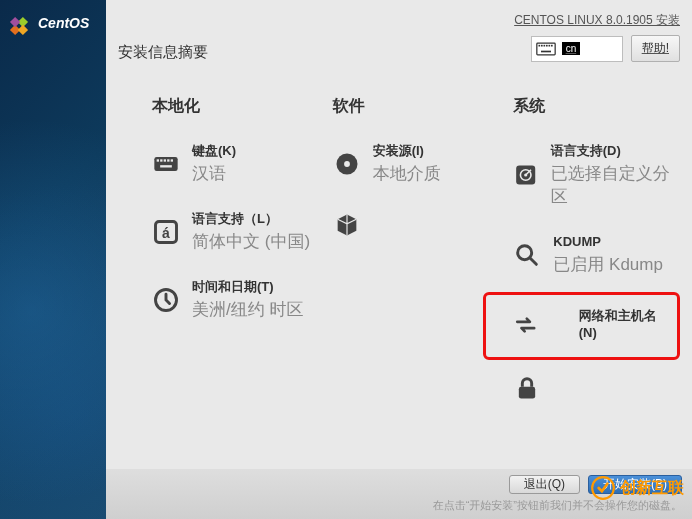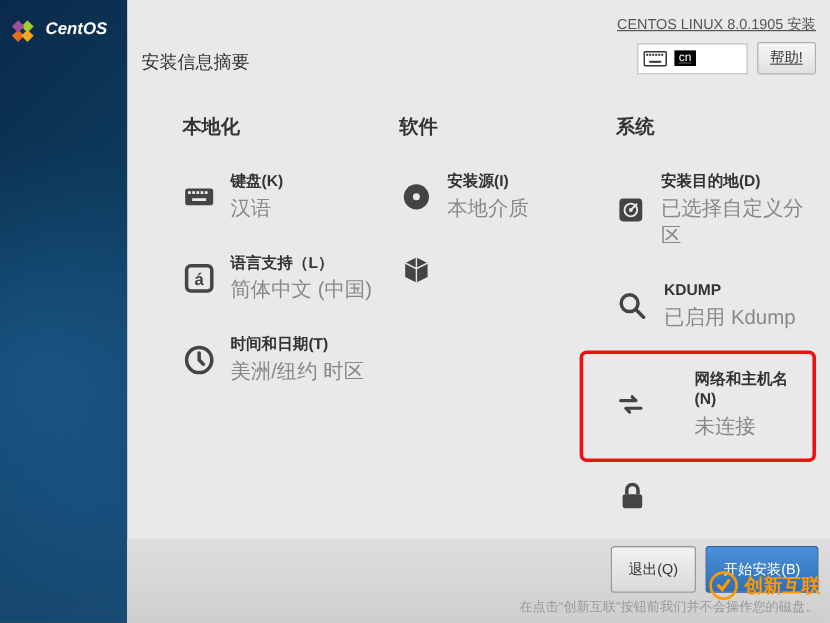--- a/index.html
+++ b/index.html
@@ -23,21 +23,21 @@
   .cols { display: flex; gap: 20px; }
   .col { flex: 1; }
   .col-h { font-size: 16px; color: #333; margin-bottom: 26px; font-weight: 600; }
   .item { display: flex; align-items: center; gap: 12px; margin-bottom: 26px; cursor: pointer; position: relative; }
   .item .ic { width: 28px; height: 28px; fill: #444; color: #444; }
   .item .txt .t1 { font-size: 13px; font-weight: 600; color: #333; line-height: 1.3; }
   .item .txt .t2 { font-size: 17px; color: #888; margin-top: 2px; }
   .highlight { position: absolute; border: 3px solid #e11; border-radius: 6px; pointer-events: none; }
   .footer { position: absolute; left: 0; right: 0; bottom: 0; background: linear-gradient(#dedede, #cfcfcf); padding: 6px 10px 6px 10px; }
   .btn-row { display: flex; justify-content: flex-end; gap: 8px; }
-  .btn { font-size: 12px; padding: 10px 14px; border-radius: 3px; border: 1px solid #9a9a9a; background: linear-gradient(#f2f2f2,#d9d9d9); color: #333; }
+  .btn { font-size: 12px; padding: 0 14px; border-radius: 3px; border: 1px solid #9a9a9a; background: linear-gradient(#f2f2f2,#d9d9d9); color: #333; }
   .btn.primary { background: linear-gradient(#4a90d9,#2f6fb5); color: #fff; border-color: #2a5f9e; }
   .hint { text-align: right; font-size: 11px; color: #999; margin-top: 4px; }
   .watermark { position: absolute; right: 8px; bottom: 18px; display: flex; align-items: center; gap: 4px; color: #ff9900; font-size: 16px; font-weight: 600; pointer-events: none; }
   .watermark .wm-circle { width: 26px; height: 26px; }
 </style>
 </head>
 <body>
 
 <div class="sidebar">
   <div class="brand">
@@ -149,21 +149,21 @@
         <div class="col-h">系统</div>
 
         <div class="item">
           <svg class="ic" viewBox="0 0 24 24">
               <rect x="3" y="3" width="18" height="18" rx="3" fill="#444"></rect>
               <circle cx="12" cy="12" r="5" fill="none" stroke="#e9e9e9" stroke-width="1.5"></circle>
               <circle cx="12" cy="12" r="1.5" fill="#e9e9e9"></circle>
               <path d="M12 12 L17 7" stroke="#e9e9e9" stroke-width="1.5"></path>
             </svg>
           <div class="txt">
-              <div class="t1">安装目的地(D)</div>
+              <div class="t1">语言支持(D)</div>
               <div class="t2">已选择自定义分区</div>
             </div>
         </div>
 
         <div class="item">
           <svg class="ic" viewBox="0 0 24 24">
               <circle cx="10" cy="10" r="6" fill="none" stroke="#444" stroke-width="2.5"></circle>
               <path d="M15 15l5 5" stroke="#444" stroke-width="2.5" stroke-linecap="round"></path>
             </svg>
           <div class="txt">
@@ -172,40 +172,39 @@
             </div>
         </div>
 
         <div class="item" style="padding:6px 8px 6px 0; margin-left:-8px;gap:40px;">
           <div class="highlight" style="left:-22px; right:-6px; top:-10px; bottom:-12px;"></div>
           <svg class="ic" viewBox="0 0 24 24" style="margin-left:8px;">
               <path d="M4 9h12l-3-3M20 15H8l3 3" stroke="#444" stroke-width="2.5" fill="none" stroke-linecap="round" stroke-linejoin="round"></path>
             </svg>
           <div class="txt">
               <div class="t1">网络和主机名(N)</div>
-              <div class="t2">未连接</div>
             </div>
         </div>
 
         <div class="item">
           <svg class="ic" viewBox="0 0 24 24">
               <rect x="5" y="11" width="14" height="10" rx="2" fill="#444"></rect>
               <path d="M8 11V8a4 4 0 018 0v3" fill="none" stroke="#444" stroke-width="2.5"></path>
             </svg>
         </div>
       </div>
     </div>
   </div>
 
   <div class="footer">
     <div class="btn-row">
       <button class="btn">退出(Q)</button>
       <button class="btn primary">开始安装(B)</button>
     </div>
-    <div class="hint">在点击“创新互联”按钮前我们并不会操作您的磁盘。</div>
+    <div class="hint">在点击“开始安装”按钮前我们并不会操作您的磁盘。</div>
   </div>
 
   <div class="watermark">
     <svg class="wm-circle" viewBox="0 0 24 24">
         <circle cx="12" cy="12" r="10" fill="none" stroke="#ff9900" stroke-width="2"></circle>
         <path d="M8 12l3 3 5-7" stroke="#ff9900" stroke-width="2.5" fill="none" stroke-linecap="round"></path>
       </svg>
     <span>创新互联</span>
   </div>
 

